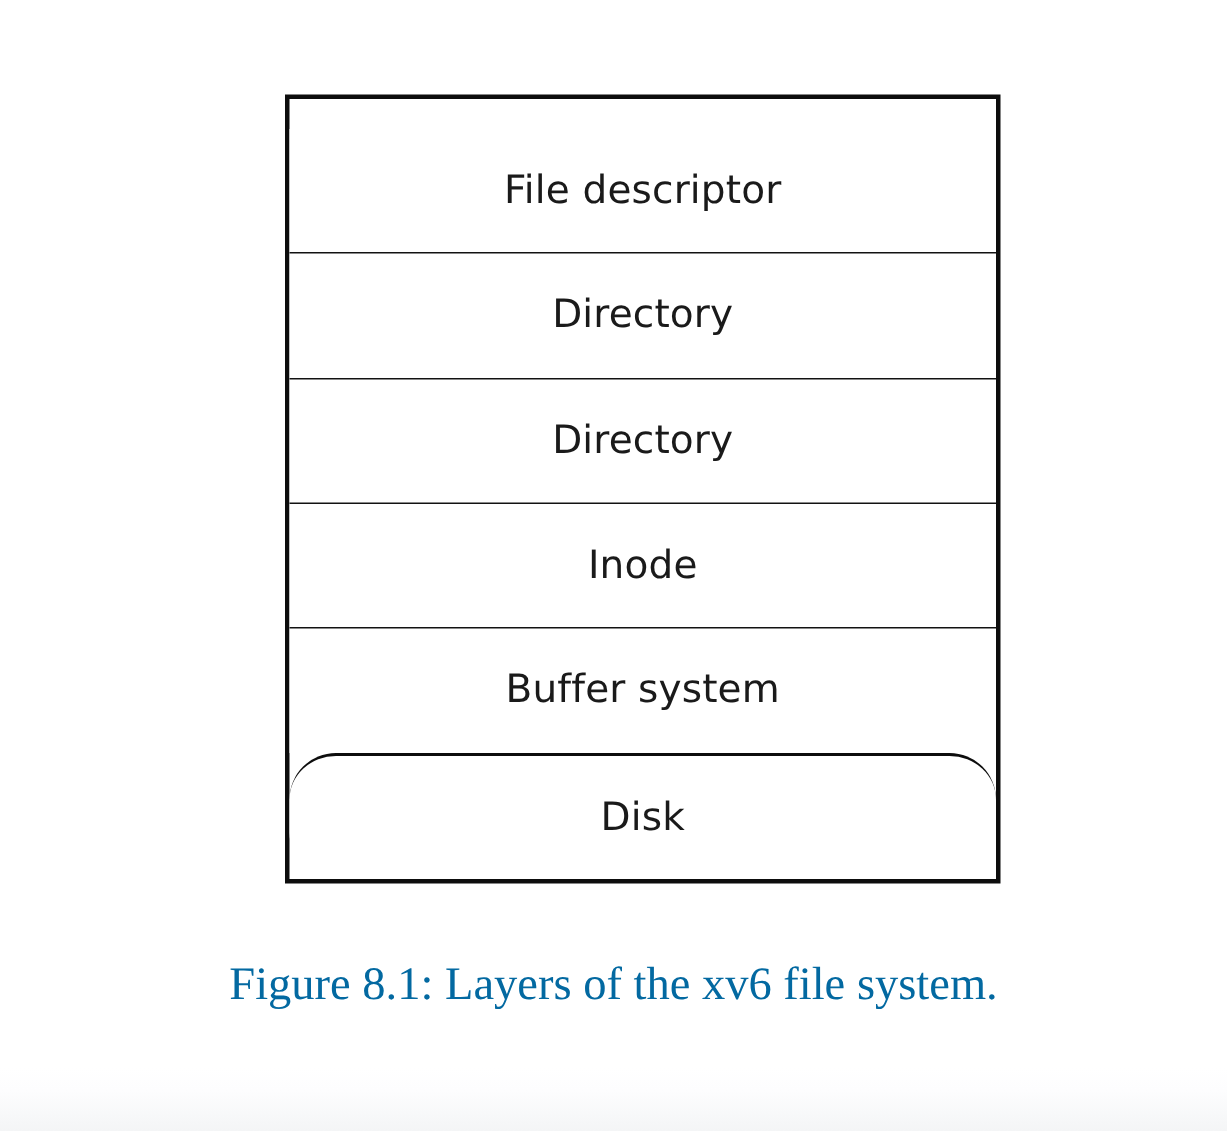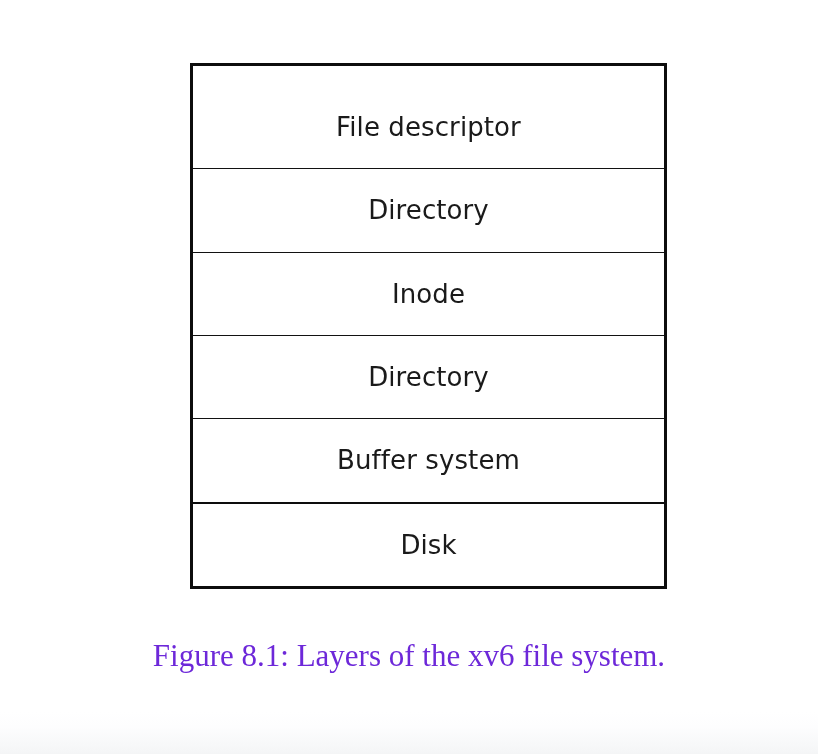--- a/index.html
+++ b/index.html
@@ -55,20 +55,21 @@
     box-sizing: border-box;
     background: #ffffff;
   }
   .layer-row:first-child {
     border-top: none;
     margin-top: 20px;
   }
   
   .layer-row.heavy-rule {
     border-top: 2.5px solid #0d0d0d;
+    border-radius: 31px;
   }
 
   .layer-label {
     font-family: "DejaVu Sans", sans-serif;
     font-size: 26px;
     line-height: 1;
     color: #1a1a1a;
     letter-spacing: 0.1px;
     white-space: nowrap;
   }
@@ -76,45 +77,45 @@
   
   #figure-caption {
     position: absolute;
     left: 0;
     top: 636px;
     width: 818px;
     text-align: center;
     font-family: "Liberation Serif", "DejaVu Serif", serif;
     font-size: 31px;
     line-height: 40px;
-    color: #6d28d9;
+    color: #0369a1;
     white-space: nowrap;
   }
 </style>
 </head>
 <body>
 
 <div id="page">
 
   <div id="layer-stack">
 
     <div class="layer-row">
       <span class="layer-label">File descriptor</span>
     </div>
 
     <div class="layer-row">
       <span class="layer-label">Directory</span>
     </div>
 
     <div class="layer-row">
-      <span class="layer-label">Inode</span>
+      <span class="layer-label">Directory</span>
     </div>
 
     <div class="layer-row">
-      <span class="layer-label">Directory</span>
+      <span class="layer-label">Inode</span>
     </div>
 
 
     <div class="layer-row">
       <span class="layer-label">Buffer system</span>
     </div>
 
     <div class="layer-row heavy-rule">
       <span class="layer-label">Disk</span>
     </div>

